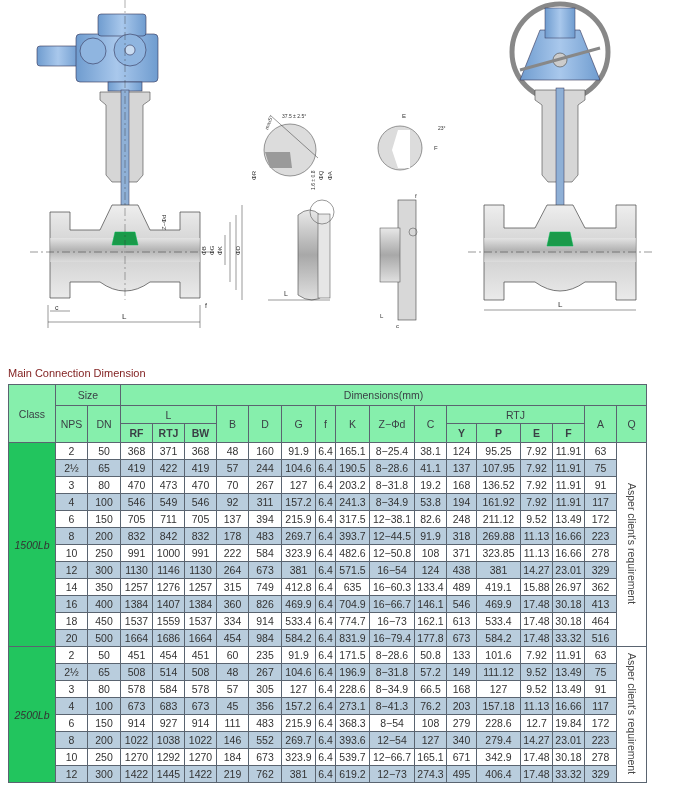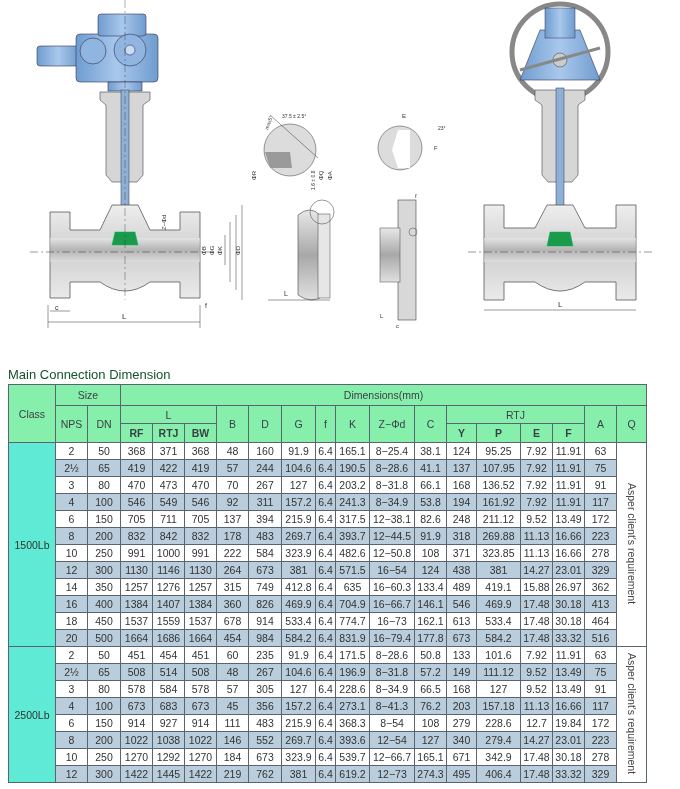--- a/index.html
+++ b/index.html
@@ -1,26 +1,26 @@
 <!DOCTYPE html>
 <html><head>
 <meta charset="utf-8">
 <style>
   html,body{margin:0;padding:0;background:#ffffff;}
   body{width:680px;height:789px;position:relative;overflow:hidden;font-family:"Liberation Sans",sans-serif;color:#333;}
   .drawings{position:absolute;left:0;top:0;width:680px;height:350px;}
-  .section-title{position:absolute;left:8px;top:367px;font-size:13px;color:#14532d;}
+  .section-title{position:absolute;left:8px;top:367px;font-size:11px;color:#7f1d1d;}
   table.dims{position:absolute;left:8px;top:384px;border-collapse:collapse;font-size:10.5px;table-layout:fixed;}
   table.dims td, table.dims th{border:1px solid #5a6470;text-align:center;padding:0;height:16px;font-weight:normal;color:#333;}
   table.dims th{background:#86efac;color:#3a3f45;}
   table.dims thead tr.r1 th{height:20px;}
   table.dims thead tr.r2 th{height:17px;}
   table.dims thead tr.r3 th{height:18px;font-weight:bold;}
   table.dims tbody tr.alt td{background:#b9cddd;}
-  table.dims tbody tr td.cls{background:#5eead4;}
+  table.dims tbody tr td.cls{background:#22c55e;font-style:italic;}
   table.dims tbody tr td.note{background:#fff;}
   .vtext{writing-mode:vertical-rl;font-size:10.5px;color:#444;white-space:nowrap;}
   table.dims{border:1.5px solid #4a535c;}
 </style>
 </head>
 <body>
 
 <svg class="drawings" viewBox="0 0 680 350" width="680" height="350">
   <defs>
     <linearGradient id="gBody" x1="0" x2="0" y1="0" y2="1">
@@ -232,21 +232,21 @@
         <td>80</td>
         <td>470</td>
         <td>473</td>
         <td>470</td>
         <td>70</td>
         <td>267</td>
         <td>127</td>
         <td>6.4</td>
         <td>203.2</td>
         <td>8−31.8</td>
-        <td>66.1</td>
+        <td>19.2</td>
         <td>168</td>
         <td>136.52</td>
         <td>7.92</td>
         <td>11.91</td>
         <td>91</td>
       </tr>
       <tr class="alt">
         <td>4</td>
         <td>100</td>
         <td>546</td>
@@ -378,21 +378,21 @@
         <td>17.48</td>
         <td>30.18</td>
         <td>413</td>
       </tr>
       <tr>
         <td>18</td>
         <td>450</td>
         <td>1537</td>
         <td>1559</td>
         <td>1537</td>
-        <td>678</td>
+        <td>334</td>
         <td>914</td>
         <td>533.4</td>
         <td>6.4</td>
         <td>774.7</td>
         <td>16−73</td>
         <td>162.1</td>
         <td>613</td>
         <td>533.4</td>
         <td>17.48</td>
         <td>30.18</td>

